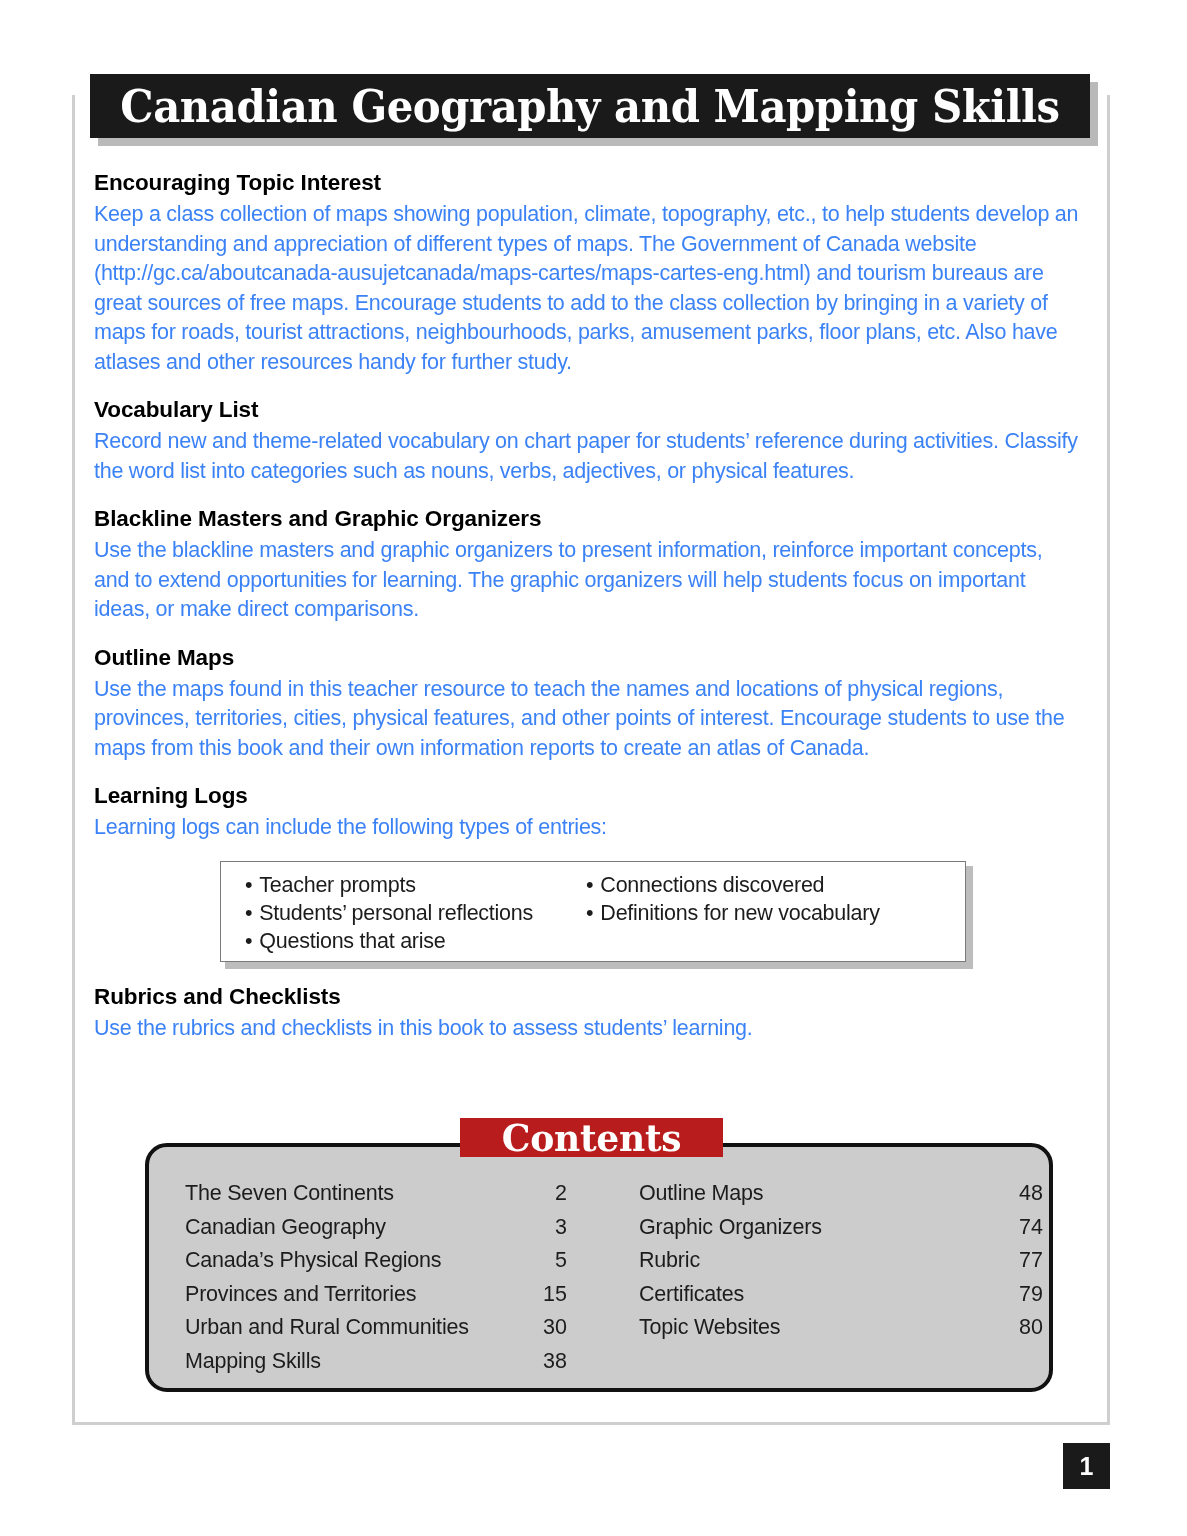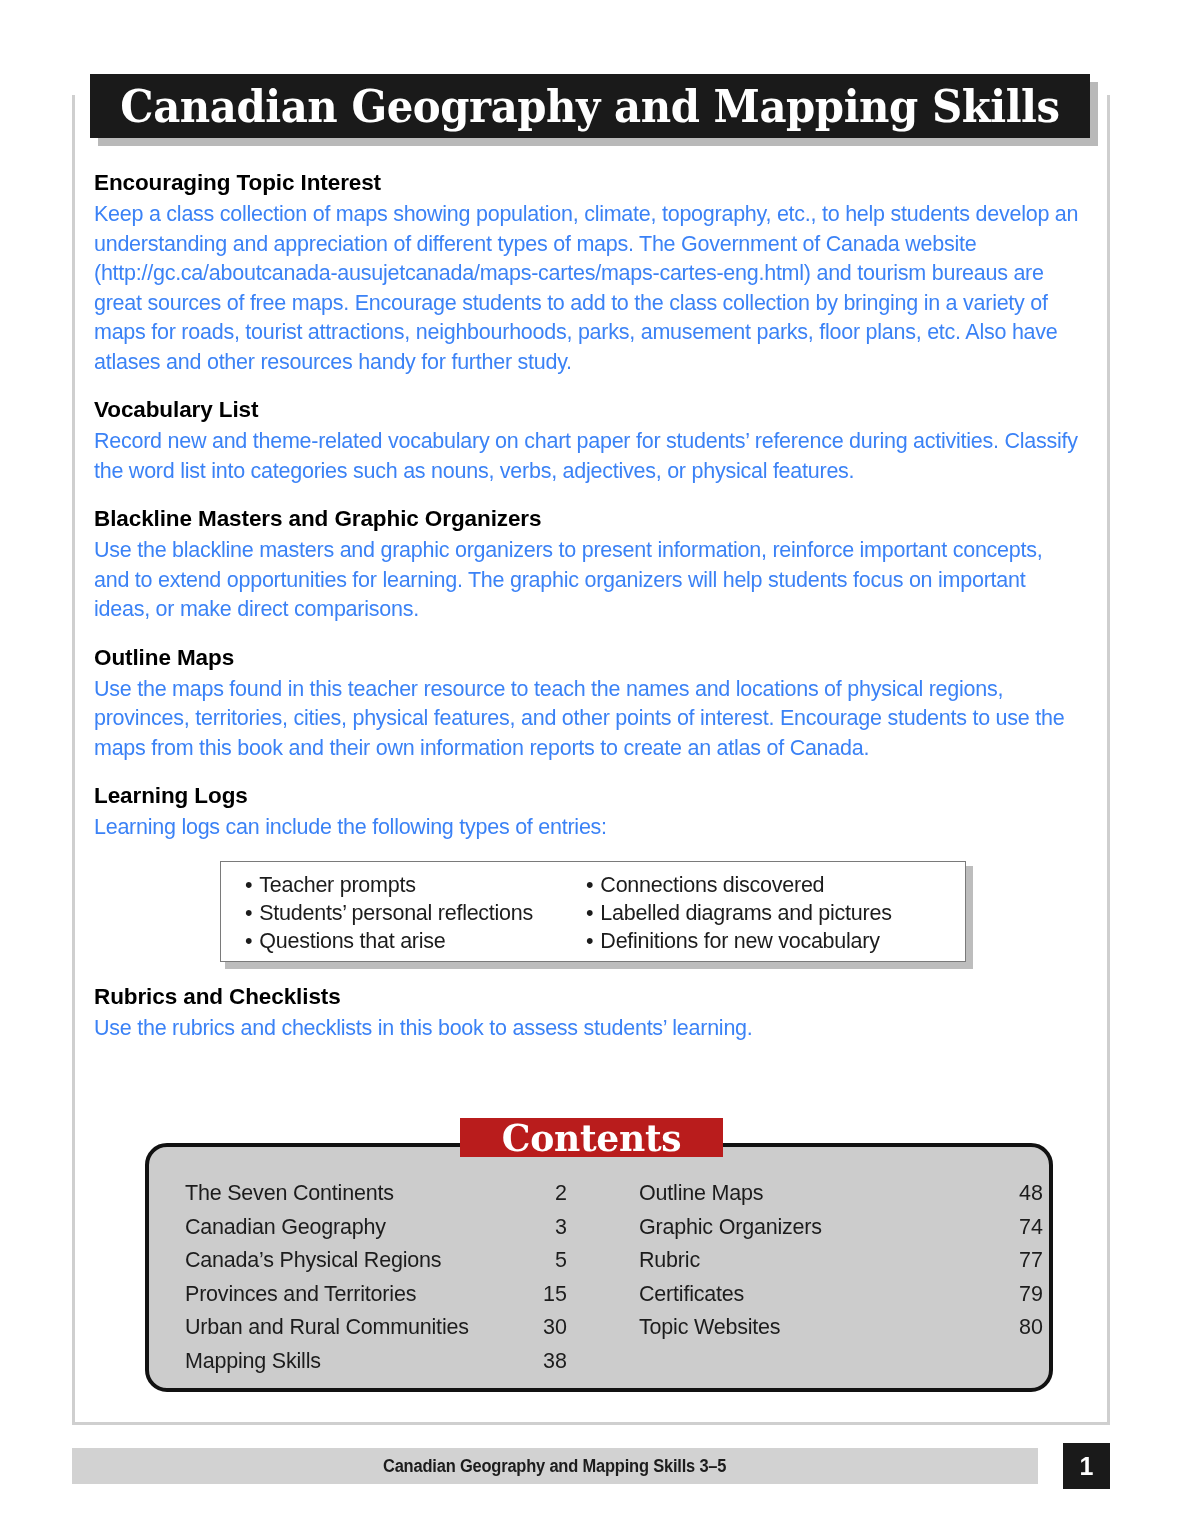--- a/index.html
+++ b/index.html
@@ -295,23 +295,20 @@
           </div>
           <div class="bullet-item">
             <span class="dot">•</span><span>Questions that arise</span>
           </div>
         </div>
         <div class="bullet-col right">
           <div class="bullet-item">
             <span class="dot">•</span><span>Connections discovered</span>
           </div>
           <div class="bullet-item">
-            <span class="dot">•</span><span>Labelled diagrams and pictures</span>
-          </div>
-          <div class="bullet-item">
             <span class="dot">•</span><span>Definitions for new vocabulary</span>
           </div>
         </div>
       </div>
     </div>
 
     <div class="sec-block">
       <h2 class="sec-head">Rubrics and Checklists</h2>
       <p class="sec-body">Use the rubrics and checklists in this book to assess students’ learning.</p>
     </div>
@@ -368,20 +365,17 @@
           <span class="toc-label">Topic Websites</span>
           <span class="toc-page">80</span>
         </div>
       </div>
     </div>
     <div class="contents-banner">
       <span class="contents-title">Contents</span>
     </div>
   </div>
 
-  <div class="footer-bar">
-    <span class="footer-text">Canadian Geography and Mapping Skills 3–5</span>
-  </div>
   <div class="footer-pagebox">
     <span class="footer-pagenum">1</span>
   </div>
 
 </div>
 
 </body></html>

